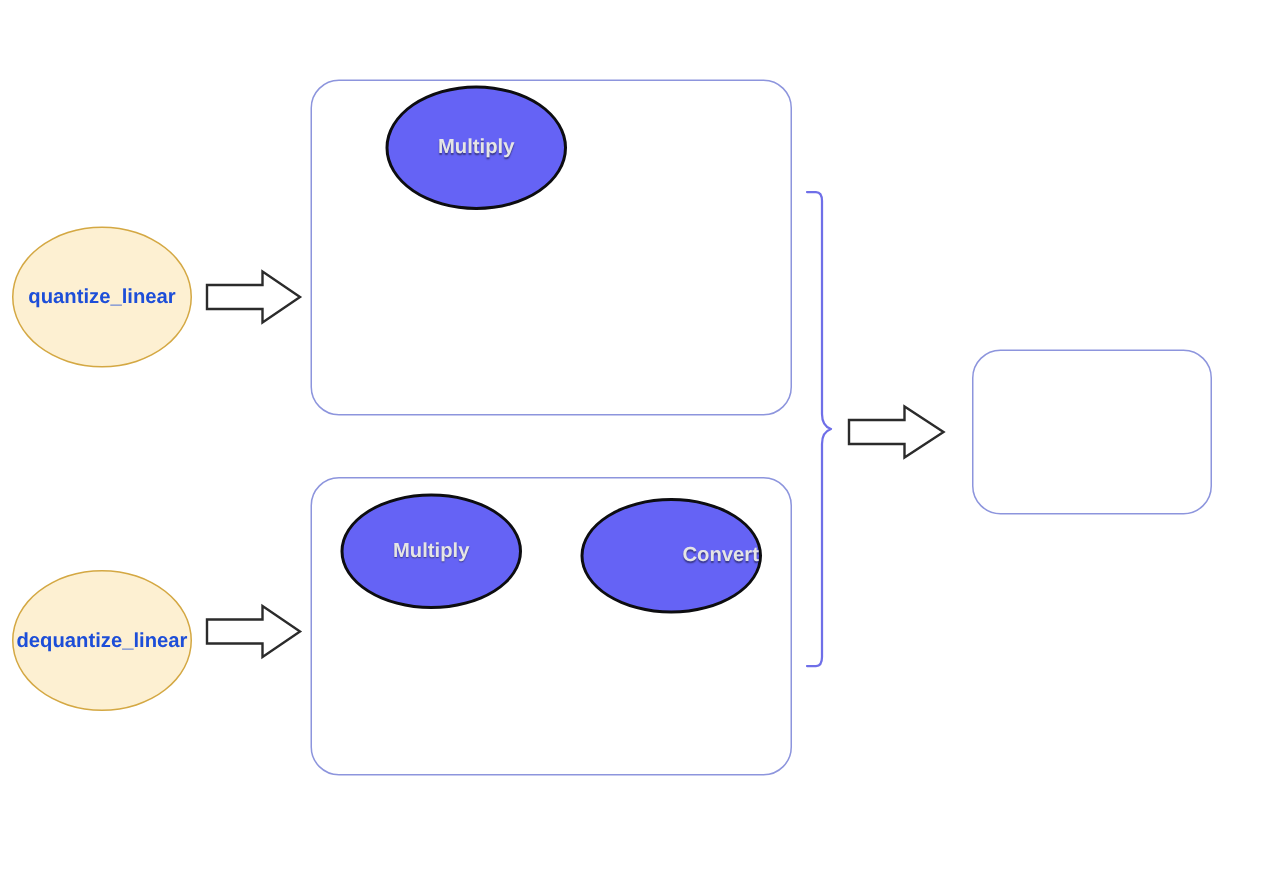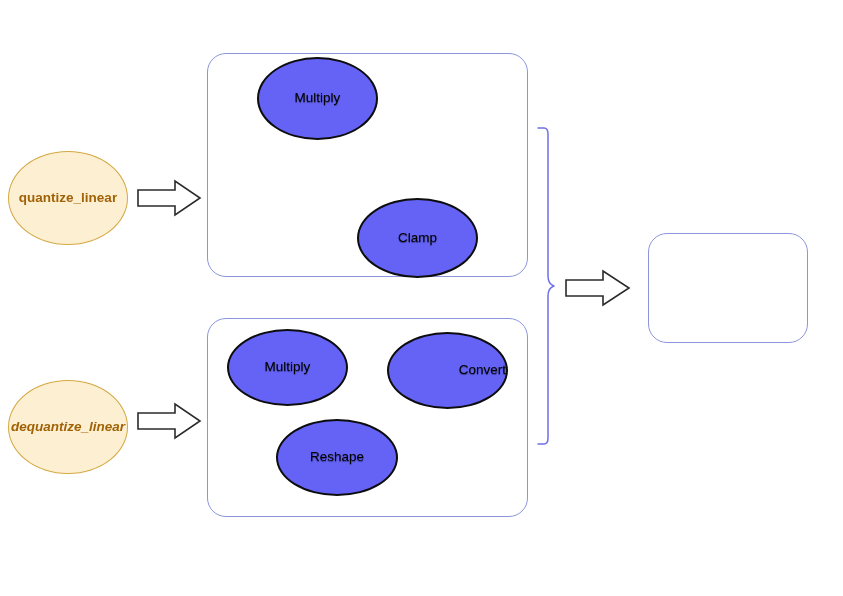--- a/index.html
+++ b/index.html
@@ -24,29 +24,29 @@
     display:flex;align-items:center;justify-content:center;
     border-radius:50%;
     box-sizing:border-box;
     text-align:center;
     line-height:1.05;
     white-space:nowrap;
   }
   .node-blue{
     background:#6563f5;
     border:2px solid #0d0d10;
-    color:#000000;
-    font-weight:normal;
+    color:#e5e5e5;
+    font-weight:bold;
     font-size:13.5px;
     text-shadow:0 1px 1px rgba(0,0,0,.45);
   }
   .node-yellow{
     background:#fdf0d2;
     border:1px solid #d4a843;
-    color:#a16207;
+    color:#1d4ed8;
     font-weight:bold;
     font-size:13.5px;
   }
   .node-yellow .node-label{
     position:relative;
     z-index:2;
   }
 
   
   .arrow{position:absolute;}
@@ -58,21 +58,21 @@
 </style>
 </head>
 <body>
 
 <div id="stage">
 
   <div class="node node-yellow" style="left:8px;top:151px;width:120px;height:94px;">
     <span class="node-label">quantize_linear</span>
   </div>
 
-  <div class="node node-yellow" style="left:8px;top:380px;width:120px;height:94px;font-style:italic;">
+  <div class="node node-yellow" style="left:8px;top:380px;width:120px;height:94px;">
     <span class="node-label">dequantize_linear</span>
   </div>
 
   <div class="arrow" style="left:137px;top:179px;width:64px;height:38px;">
     <svg width="64" height="38" viewBox="0 0 64 38">
       <polygon points="1,11 38,11 38,2 63,19 38,36 38,27 1,27" fill="#ffffff" stroke="#2b2b2b" stroke-width="1.6" stroke-linejoin="miter"></polygon>
     </svg>
   </div>
 
   <div class="arrow" style="left:137px;top:402px;width:64px;height:38px;">
@@ -82,37 +82,31 @@
   </div>
 
   <div class="group-box" style="left:207px;top:53px;width:321px;height:224px;"></div>
 
   <div class="node node-blue" style="left:257px;top:57px;width:121px;height:83px;">
     <span>Multiply</span>
   </div>
 
 
 
-  <div class="node node-blue" style="left:357px;top:198px;width:121px;height:80px;">
-    <span>Clamp</span>
-  </div>
 
   <div class="group-box" style="left:207px;top:318px;width:321px;height:199px;"></div>
 
   <div class="node node-blue" style="left:227px;top:329px;width:121px;height:77px;">
     <span>Multiply</span>
   </div>
 
   <div class="node node-blue" style="left:387px;top:332px;width:121px;height:77px;justify-content:flex-end;">
     <span>Convert</span>
   </div>
 
-  <div class="node node-blue" style="left:276px;top:419px;width:122px;height:77px;">
-    <span>Reshape</span>
-  </div>
 
   <div class="brace" style="left:534px;top:126px;width:26px;height:320px;">
     <svg width="26" height="320" viewBox="0 0 26 320">
       <path d="M4,2 L10,2 Q14,2 14,8 L14,150 Q14,158 20,160 Q14,162 14,170 L14,312 Q14,318 10,318 L4,318" fill="none" stroke="#6f6fe8" stroke-width="1.5" stroke-linecap="round" stroke-linejoin="round"></path>
     </svg>
   </div>
 
   <div class="arrow" style="left:565px;top:269px;width:66px;height:38px;">
     <svg width="66" height="38" viewBox="0 0 66 38">
       <polygon points="1,11 38,11 38,2 64,19 38,36 38,27 1,27" fill="#ffffff" stroke="#2b2b2b" stroke-width="1.6" stroke-linejoin="miter"></polygon>

